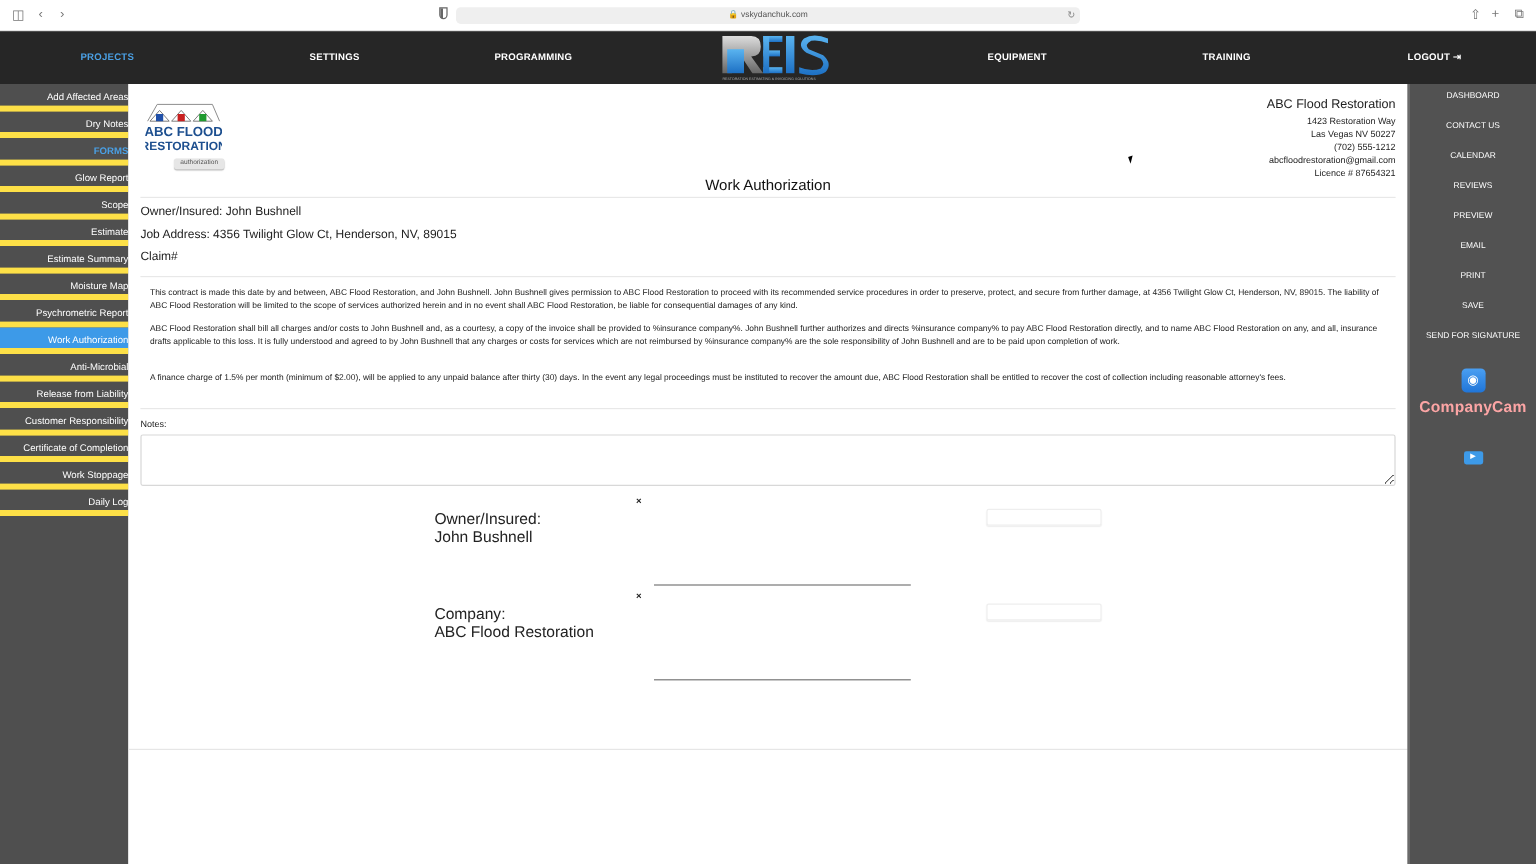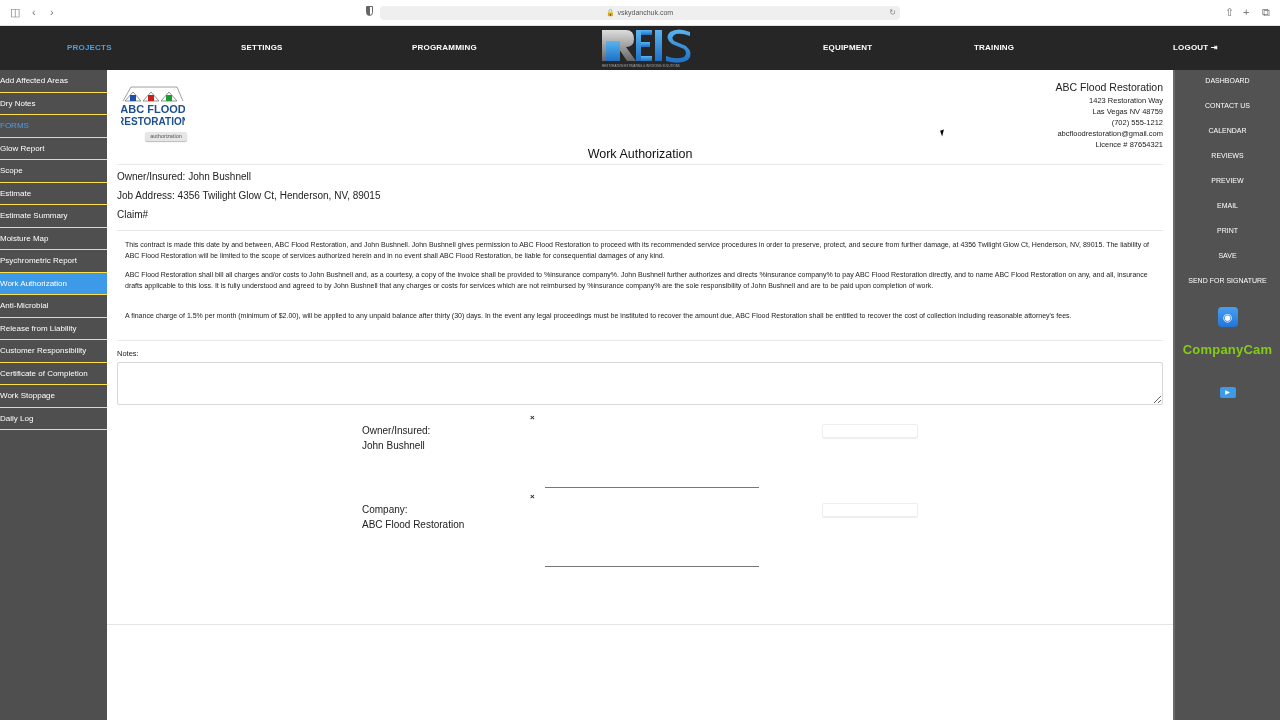--- a/index.html
+++ b/index.html
@@ -7,42 +7,42 @@
 .browser{position:absolute;left:0;top:0;width:1280px;height:26px;background:#fff;border-bottom:1px solid #e2e2e2}
 .bicon{position:absolute;top:6px;font-size:11px;color:#777}
 .url{position:absolute;left:380px;top:6px;width:520px;height:14px;background:#efefef;border-radius:4px;font-size:7px;color:#555;text-align:center;line-height:14px}
 .url .reload{position:absolute;right:4px;top:0;font-size:8px;color:#888}
 .shield{position:absolute;left:366px;top:6px;width:7px;height:10px;border:1px solid #666;border-radius:0 0 4px 4px;background:linear-gradient(90deg,#666 50%,#fff 50%)}
 .topnav{position:absolute;left:0;top:26px;width:1280px;height:44px;background:#262626}
 .topnav .nav{position:absolute;top:0;height:56px;line-height:44px;font-size:8px;font-weight:bold;color:#fff;text-transform:uppercase;letter-spacing:.2px}
 .topnav .nav.active{color:#4a9fe3}
 .logo-reis{position:absolute;left:600px;top:27px;width:94px;height:42px}
 .leftside{position:absolute;left:0;top:70px;width:107px;height:650px;background:#4f4f4f}
-.litem{height:22.5px;line-height:22.5px;text-align:left;font-size:8px;color:#fff;border-bottom:1px solid #fde047;cursor:pointer}
-.litem.section{color:#4a9fe3;font-weight:normal}
+.litem{height:22.5px;line-height:22.5px;text-align:right;font-size:8px;color:#fff;border-bottom:5px solid #fde047;cursor:pointer}
+.litem.section{color:#4a9fe3;font-weight:bold}
 .litem.active{background:#3d9ae8}
 .rightside{position:absolute;left:1173px;top:70px;width:107px;height:650px;background:#525252;border-left:2px solid #6a6a6a}
 .ritem{height:25px;line-height:22px;text-align:center;font-size:7px;color:#fff;text-transform:uppercase;cursor:pointer}
 .ccam{text-align:center;margin-top:12px}
 .ccam .ico{display:inline-block;width:20px;height:20px;background:linear-gradient(#4a9ff2,#2075d8);border-radius:4px;color:#fff;font-size:11px;line-height:20px}
-.ccam .txt{font-size:13px;font-weight:bold;color:#84cc16;letter-spacing:.2px;margin-top:15px}
+.ccam .txt{font-size:13px;font-weight:bold;color:#fca5a5;letter-spacing:.2px;margin-top:4px}
 .yt{display:block;margin:30px auto 0;width:16px;height:11px;background:#3d9ae8;border-radius:2px;color:#fff;font-size:6px;line-height:11px;text-align:center}
 .main{position:absolute;left:107px;top:70px;width:1066px;height:650px;background:#fff}
 .abclogo{position:absolute;left:14px;top:13px;width:64px;height:58px}
 .authbadge{position:absolute;left:38px;top:62px;width:42px;height:9px;background:#e6e6e6;border-radius:2px;font-size:5.5px;color:#555;text-align:center;line-height:9px;box-shadow:0 1px 1px #bbb}
 .company{position:absolute;right:10px;top:10px;text-align:right;font-size:7.5px;line-height:11px;color:#222}
 .company .cname{font-size:10.5px;line-height:14px;margin-bottom:1px}
 .title{position:absolute;left:0;width:1066px;top:77px;text-align:center;font-size:12.5px;color:#111}
 .hr{position:absolute;left:10px;width:1046px;height:1px;background:#e8e8e8}
 .info{position:absolute;left:10px;font-size:10px;color:#222}
 .para{position:absolute;left:18px;width:1030px;font-size:7px;line-height:11px;color:#222}
 .notes-label{position:absolute;left:10px;top:279px;font-size:7.5px}
 .notes{position:absolute;left:10px;top:292px;width:1046px;height:43px;border:1px solid #d8d8d8;border-radius:2px;resize:vertical;font-family:"Liberation Sans",sans-serif}
 .sig-x{position:absolute;font-size:8px;font-weight:bold}
-.sig-label{position:absolute;font-size:10px}
+.sig-label{position:absolute;font-size:13px}
 .sig-line{position:absolute;height:1px;background:#777;width:214px}
 .datebox{position:absolute;width:96px;height:14px;border:1px solid #eee;border-radius:2px;box-shadow:0 1px 1px #eee}
 .bottom-hr{position:absolute;left:0;width:1066px;top:554px;height:1px;background:#e6e6e6}
 .cursor{position:absolute;left:941px;top:130px;width:0;height:0;border-left:4px solid #000;border-bottom:6px solid transparent;transform:rotate(-20deg)}
 </style>
 </head>
 <body>
 
 <div class="browser">
   <span class="bicon" style="left:10px">◫</span>
@@ -54,24 +54,24 @@
     <span>vskydanchuk.com</span>
     <span class="reload">↻</span>
   </div>
   <span class="bicon" style="left:1225px">⇧</span>
   <span class="bicon" style="left:1243px">+</span>
   <span class="bicon" style="left:1262px">⧉</span>
 </div>
 
 <div class="topnav">
   <span class="nav active" style="left:67px">PROJECTS</span>
-  <span class="nav" style="left:241px">SETTINGS</span>
+  <span class="nav" style="left:258px">SETTINGS</span>
   <span class="nav" style="left:412px">PROGRAMMING</span>
   <span class="nav" style="left:823px">EQUIPMENT</span>
-  <span class="nav" style="left:974px">TRAINING</span>
+  <span class="nav" style="left:1002px">TRAINING</span>
   <span class="nav" style="left:1173px">LOGOUT ⇥</span>
 </div>
 <svg class="logo-reis" viewBox="0 0 94 42">
   <defs>
     <linearGradient id="gr" x1="0" y1="0" x2="0" y2="1">
         <stop offset="0" stop-color="#ddd"></stop>
         <stop offset="1" stop-color="#666"></stop>
       </linearGradient>
     <linearGradient id="bl" x1="0" y1="0" x2="0" y2="1">
         <stop offset="0" stop-color="#5ab4f0"></stop>
@@ -118,21 +118,21 @@
     <path d="M40 18 L48 9 L56 18 Z" fill="#fff" stroke="#777" stroke-width="0.8"></path>
       <rect x="45" y="12" width="6" height="6" fill="#1f9a2f"></rect>
     <text x="32" y="30" text-anchor="middle" font-size="11" font-weight="bold" fill="#1d4f8f" font-family="Liberation Sans, sans-serif">ABC FLOOD</text>
     <text x="32" y="42" text-anchor="middle" font-size="10" font-weight="bold" fill="#1d4f8f" font-family="Liberation Sans, sans-serif">RESTORATION</text>
   </svg>
   <div class="authbadge">authorization</div>
 
   <div class="company">
     <div class="cname">ABC Flood Restoration</div>
     <div>1423 Restoration Way</div>
-    <div>Las Vegas NV 48759</div>
+    <div>Las Vegas NV 50227</div>
     <div>(702) 555-1212</div>
     <div>abcfloodrestoration@gmail.com</div>
     <div>Licence # 87654321</div>
   </div>
 
   <div class="title">Work Authorization</div>
   <div class="hr" style="top:94px"></div>
 
   <div class="info" style="top:101px">Owner/Insured: John Bushnell</div>
   <div class="info" style="top:120px">Job Address: 4356 Twilight Glow Ct, Henderson, NV, 89015</div>

